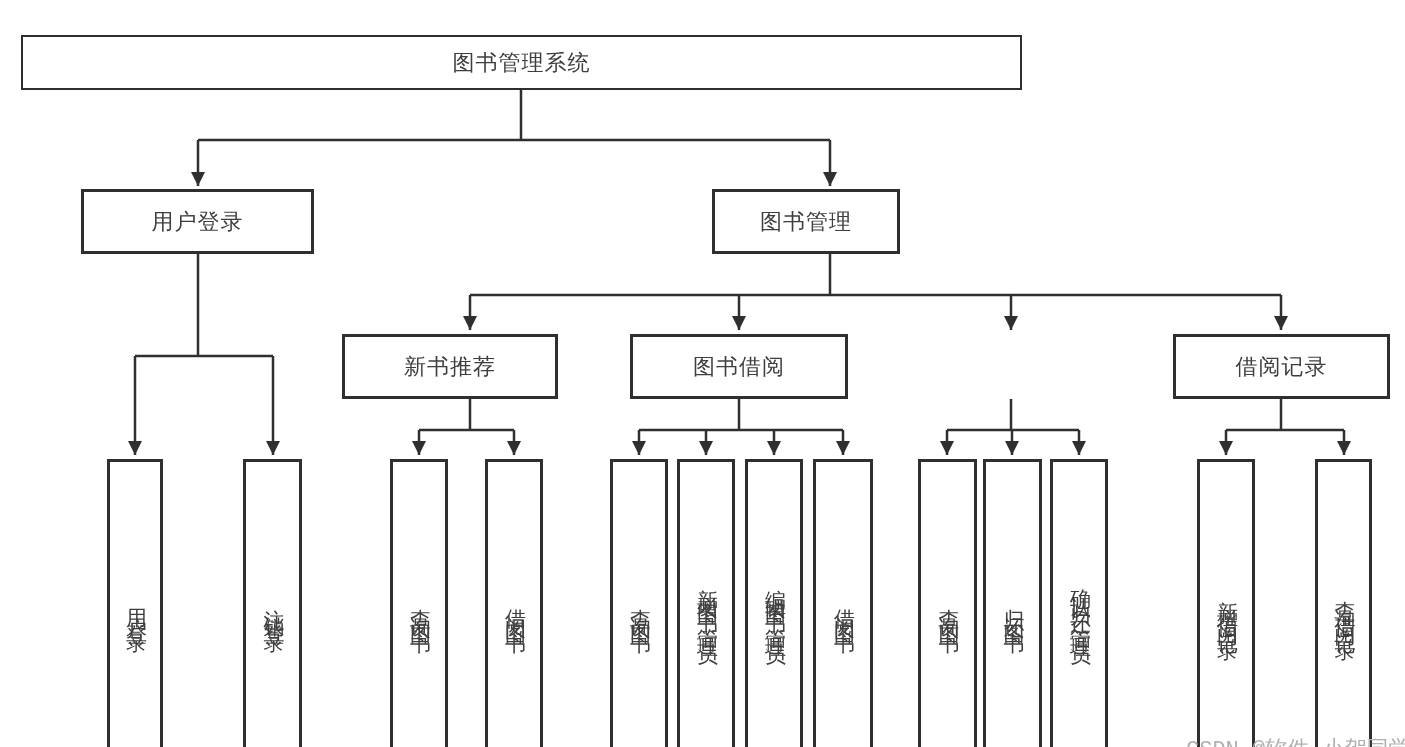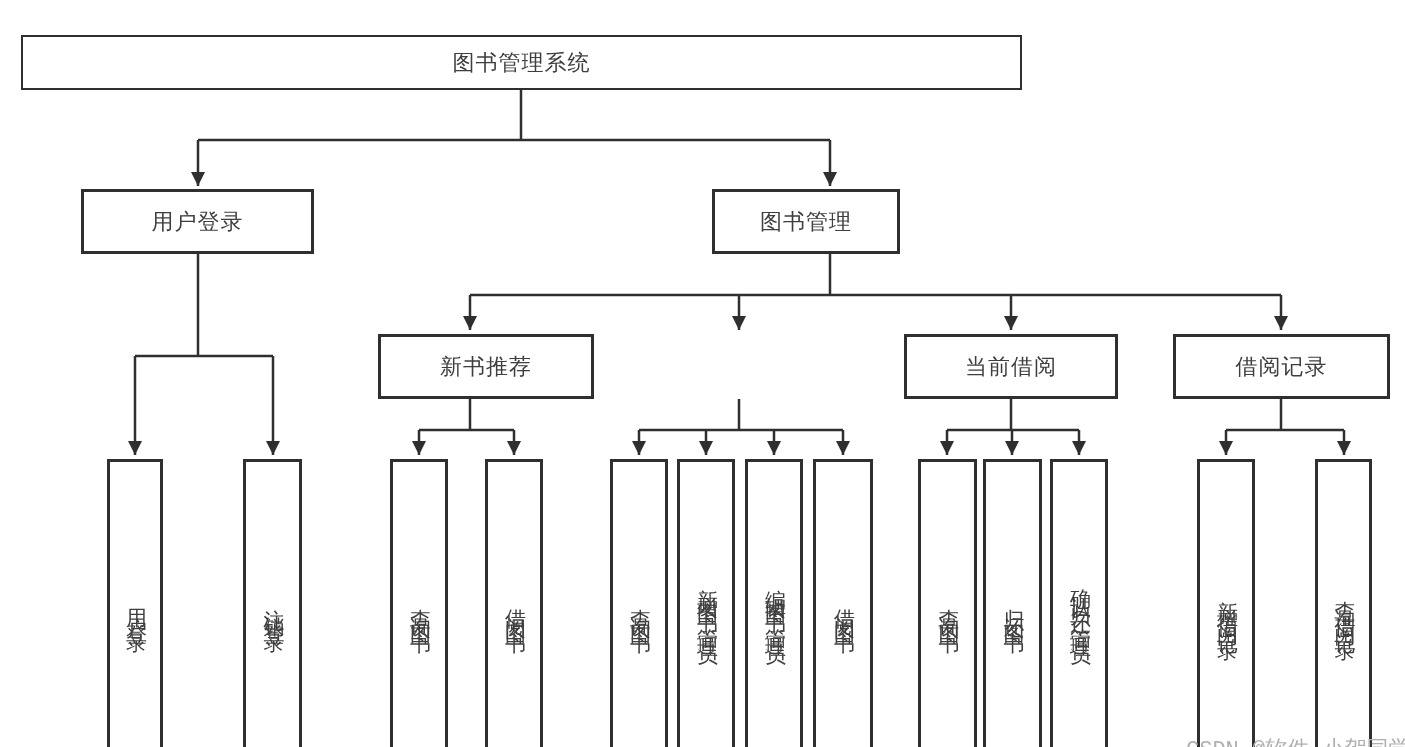--- a/index.html
+++ b/index.html
@@ -108,25 +108,25 @@
     <span>图书管理系统</span>
   </div>
 
   <div class="node h" style="left:81px; top:167px; width:233px; height:65px;">
     <span>用户登录</span>
   </div>
   <div class="node h" style="left:712px; top:167px; width:188px; height:65px;">
     <span>图书管理</span>
   </div>
 
-  <div class="node h" style="left:378px; top:312px; width:216px; height:65px;">
+  <div class="node h" style="left:342px; top:312px; width:216px; height:65px;">
     <span>新书推荐</span>
   </div>
-  <div class="node h" style="left:904px; top:312px; width:214px; height:65px;">
-    <span>当前借阅</span>
+  <div class="node h" style="left:630px; top:312px; width:218px; height:65px;">
+    <span>图书借阅</span>
   </div>
   <div class="node h" style="left:1173px; top:312px; width:217px; height:65px;">
     <span>借阅记录</span>
   </div>
 
   <div class="node leaf" style="left:107px; top:437px; width:56px; height:297px;">
     <span>用户登录</span>
   </div>
   <div class="node leaf" style="left:243px; top:437px; width:59px; height:297px;">
     <span>注销登录</span>

